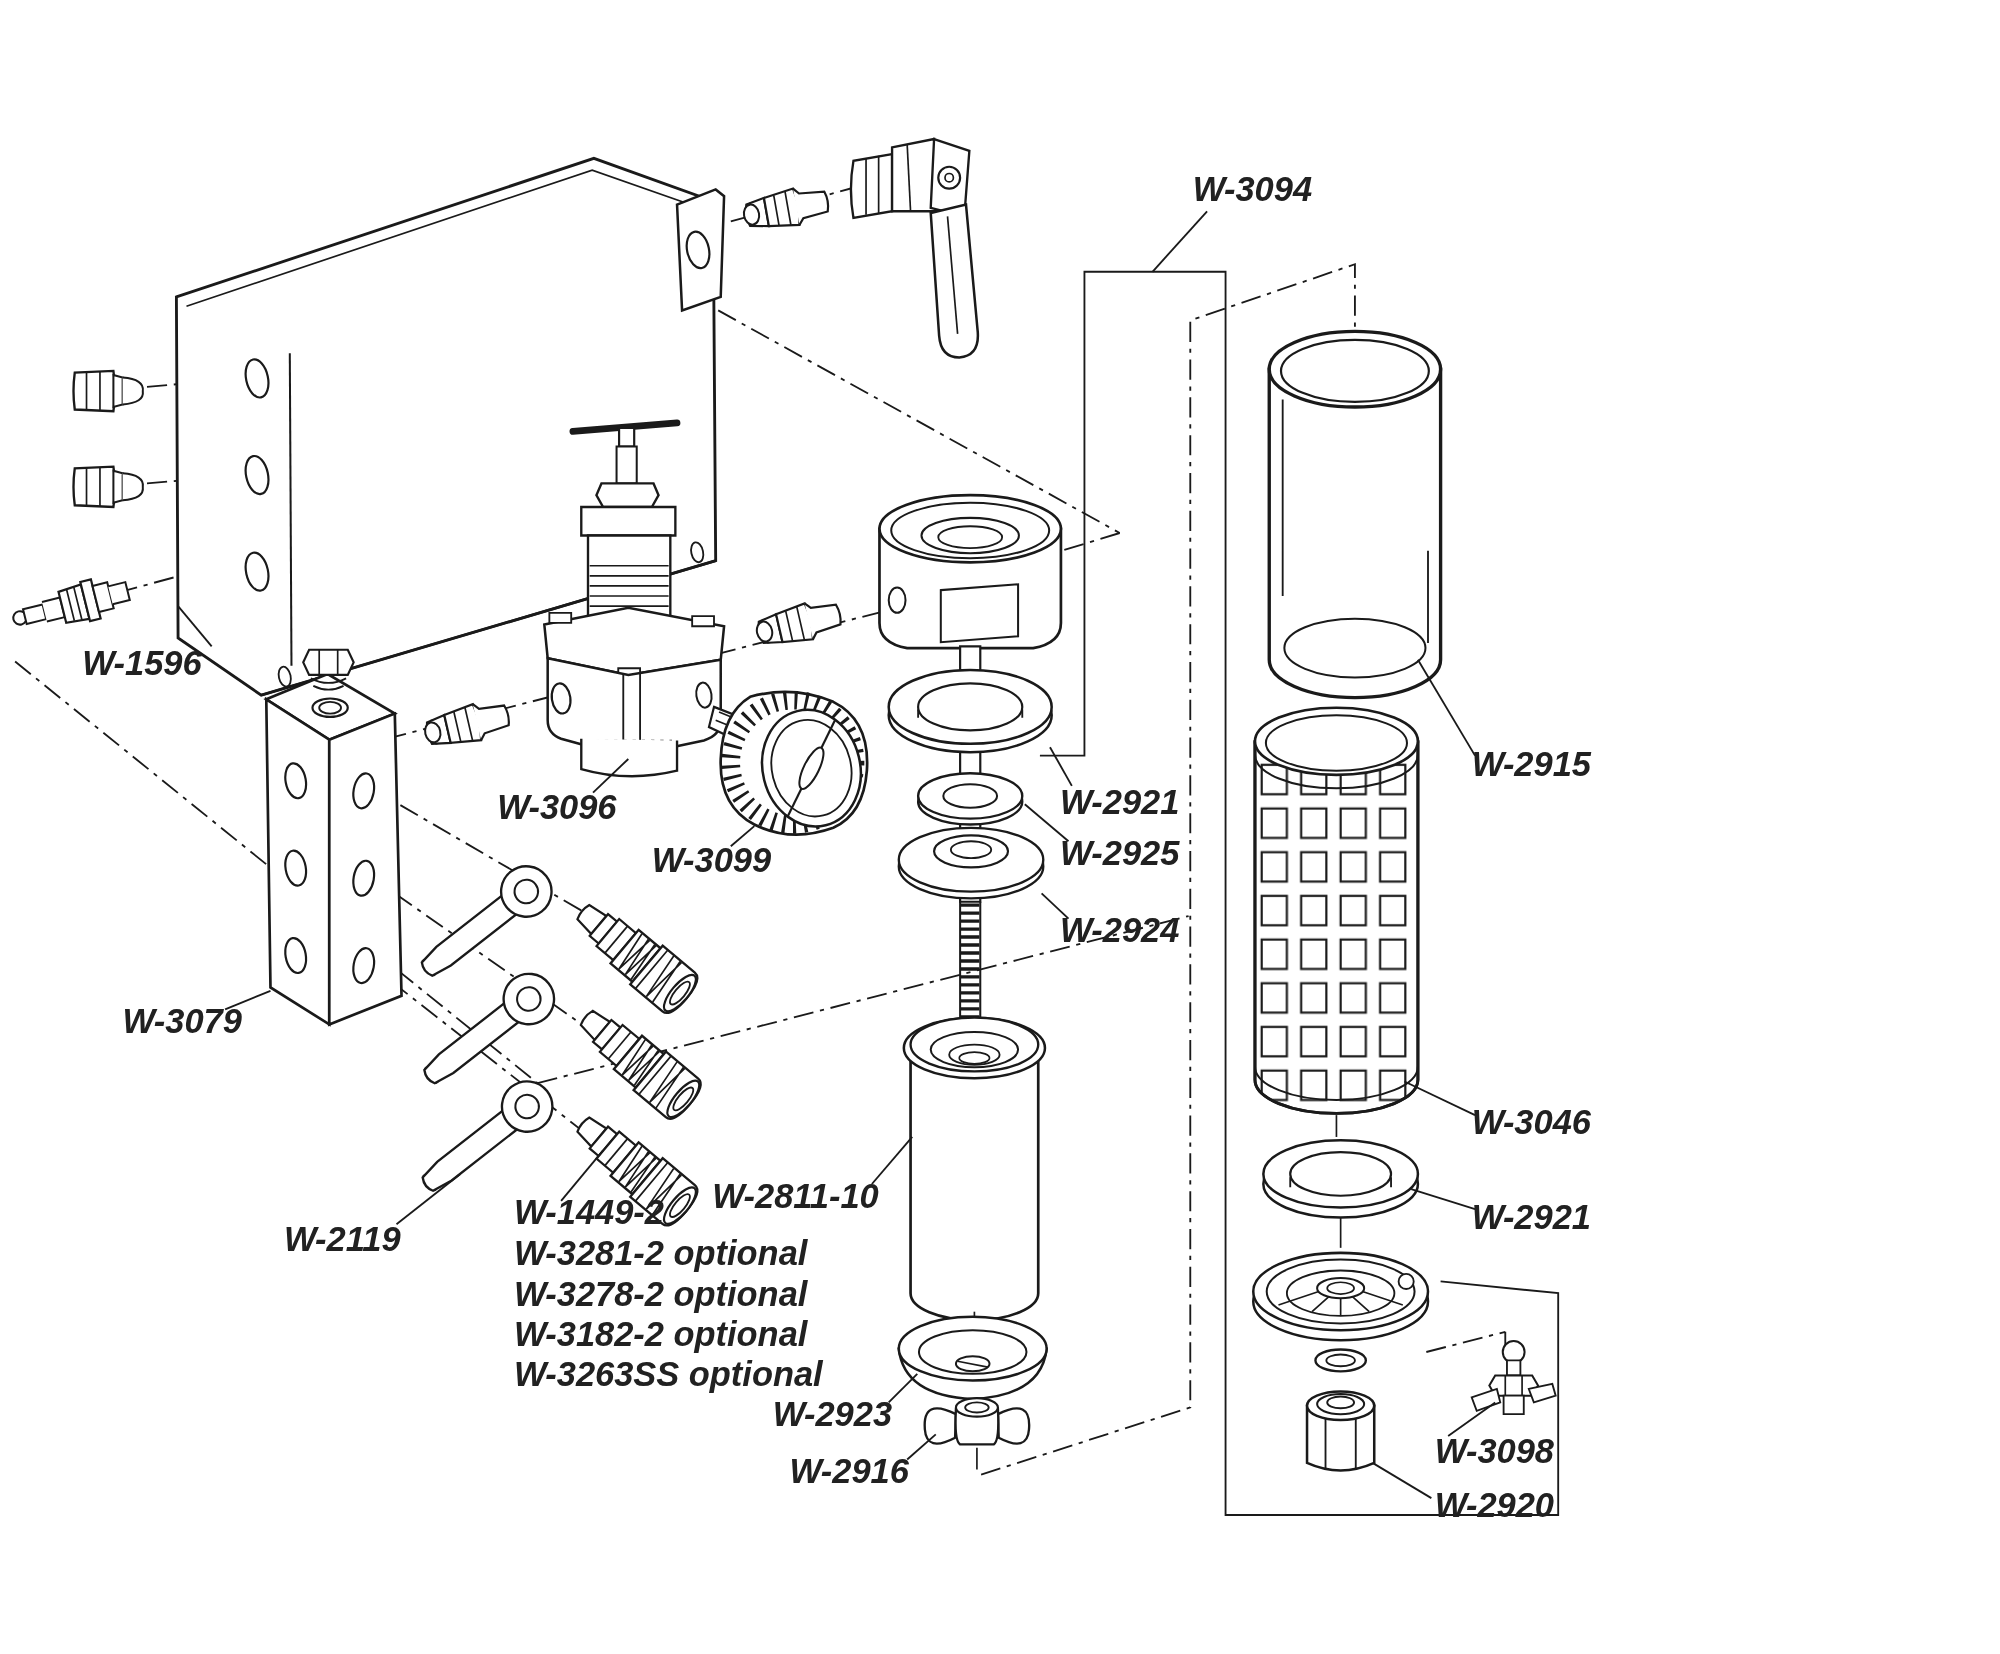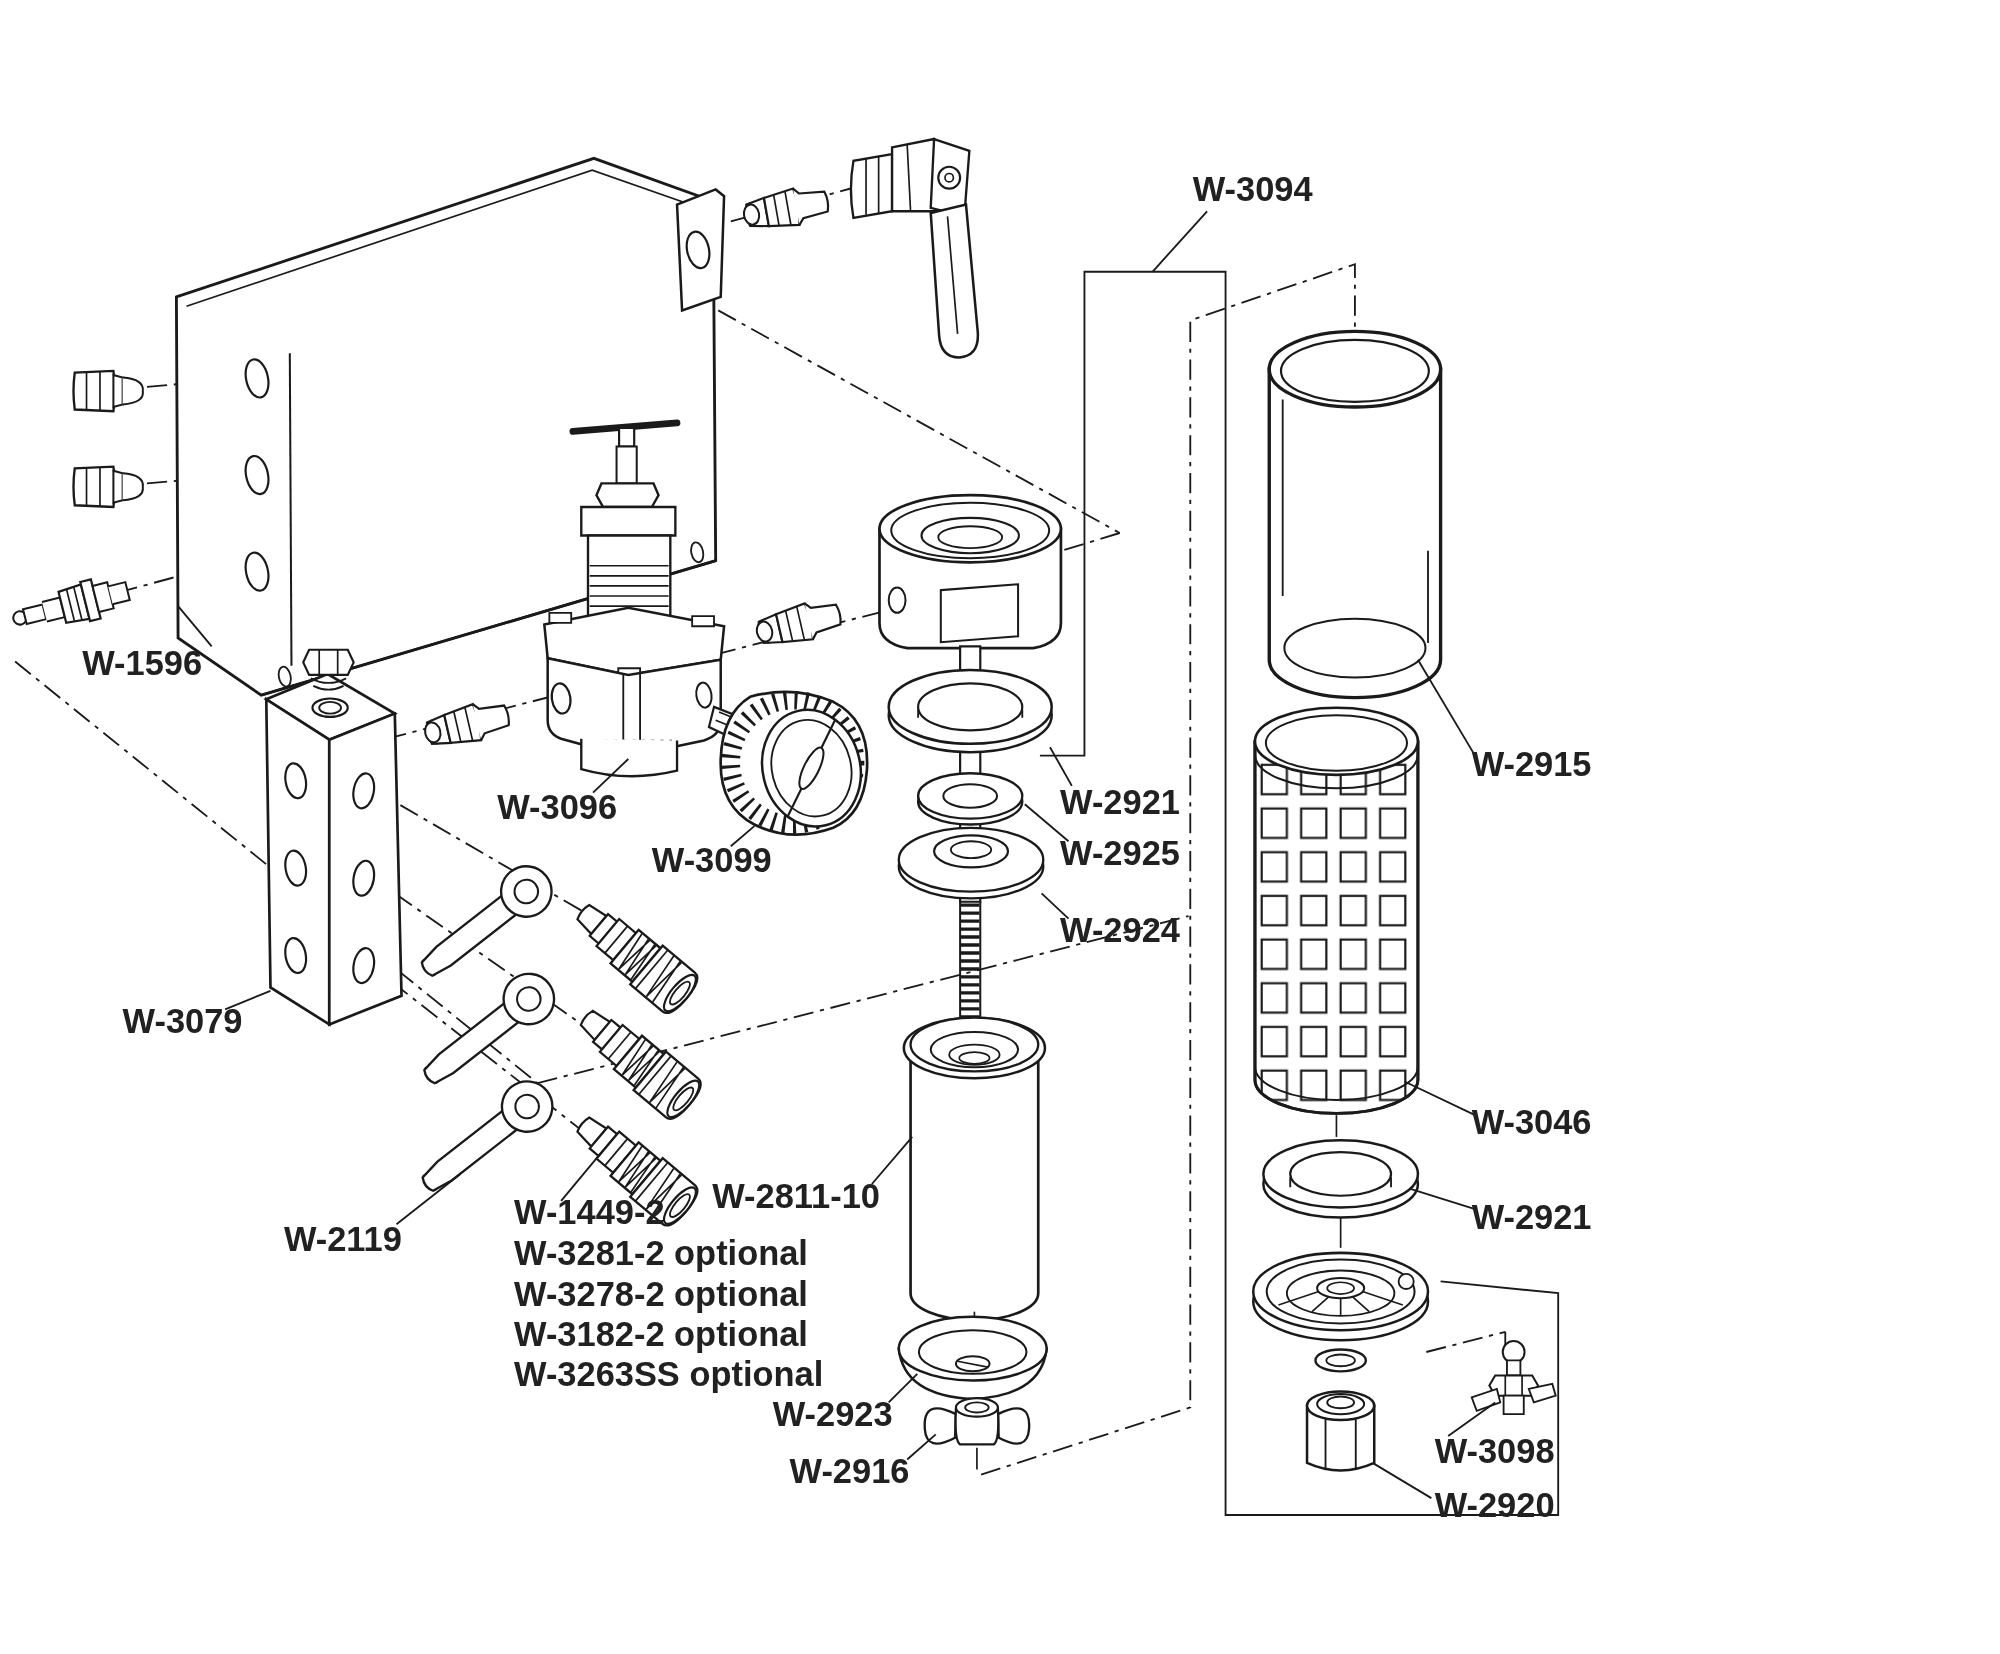--- a/index.html
+++ b/index.html
@@ -1,17 +1,17 @@
 <!DOCTYPE html>
 <html><head>
 <meta charset="utf-8">
 <style>
   html,body{margin:0;padding:0;background:#ffffff;}
   .stage{position:relative;width:1680px;height:1654px;background:#ffffff;overflow:hidden;
-         font-family:"Liberation Sans", sans-serif;}
+         font-family:"Liberation Sans", sans-serif;font-style:italic;}
   svg{display:block;width:100%;height:100%;}
   .part-label{font-family:"Liberation Sans", sans-serif;font-weight:bold;font-size:41px;
               fill:#212121;letter-spacing:0px;}
   .ln{stroke:#1a1a1a;fill:none;}
   .w{fill:#ffffff;stroke:#1a1a1a;}
 </style>
 </head>
 <body>
 
 <div class="stage">

